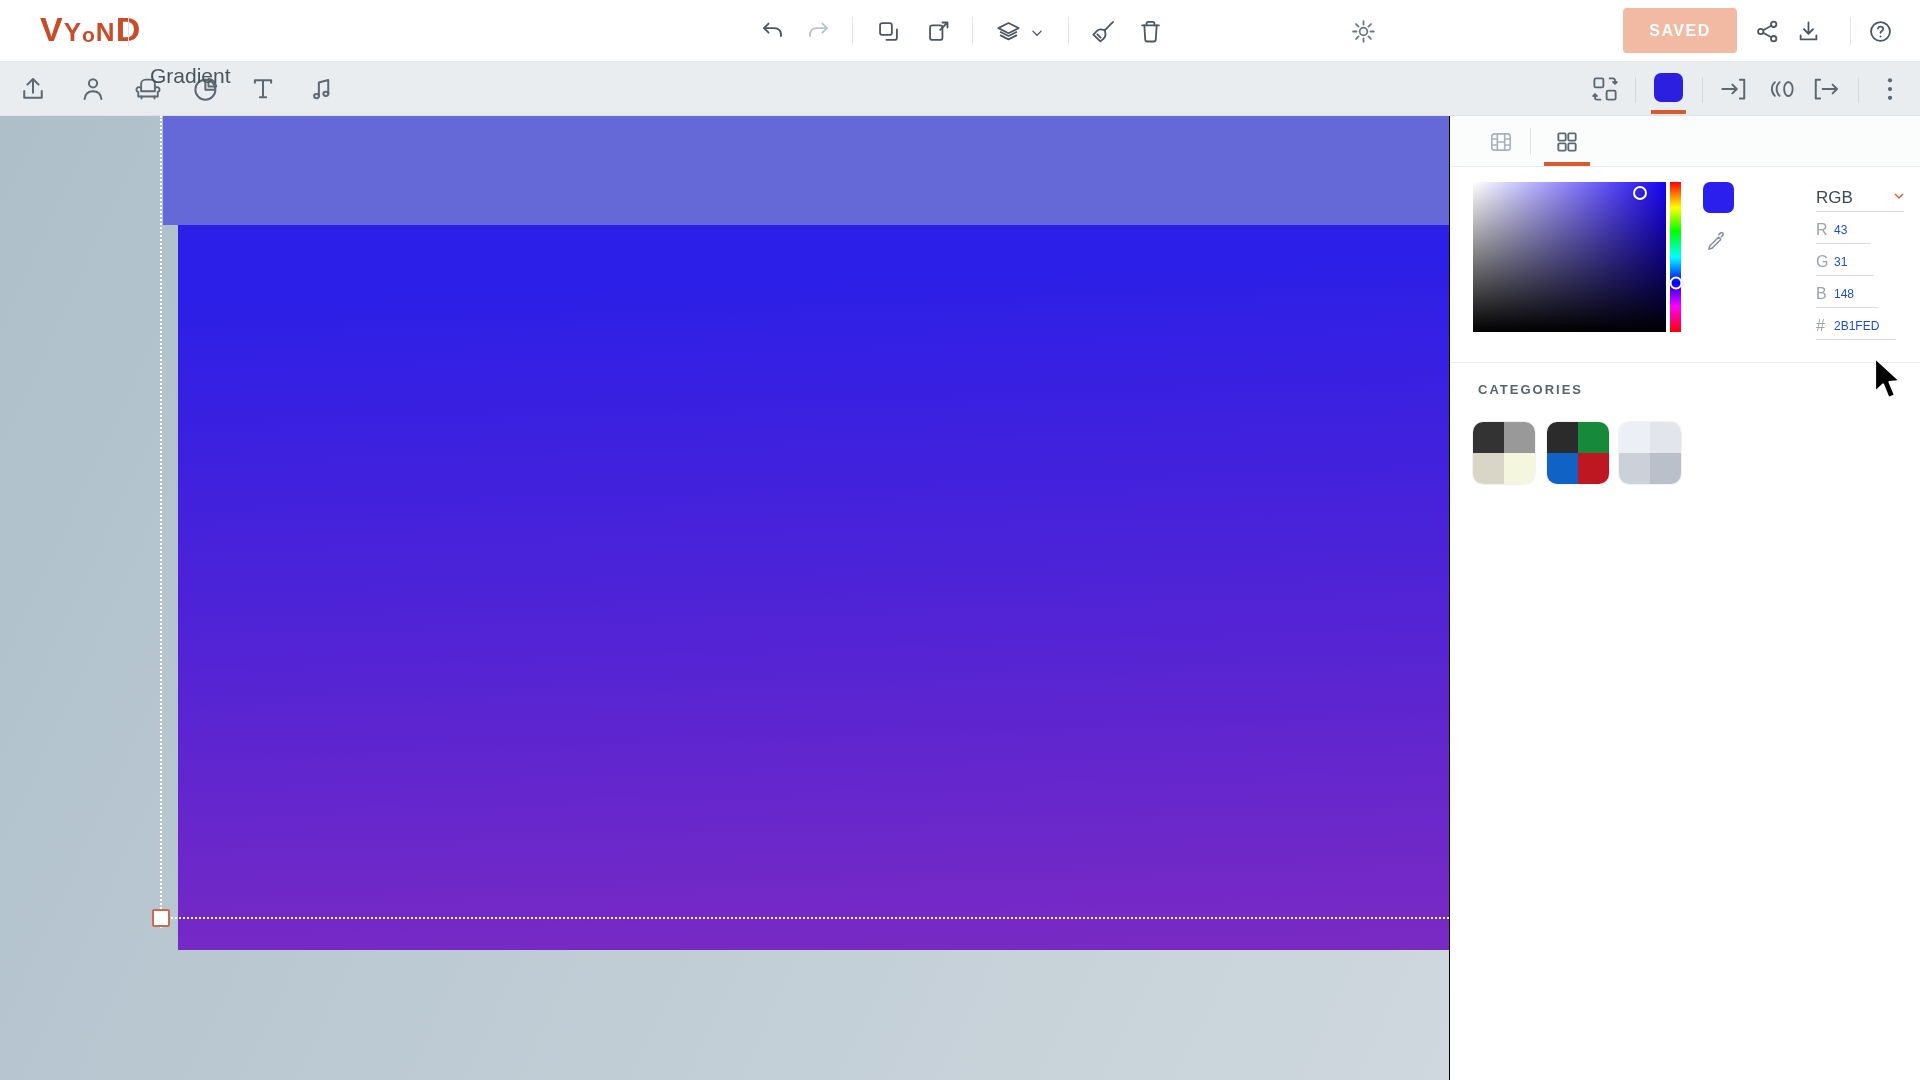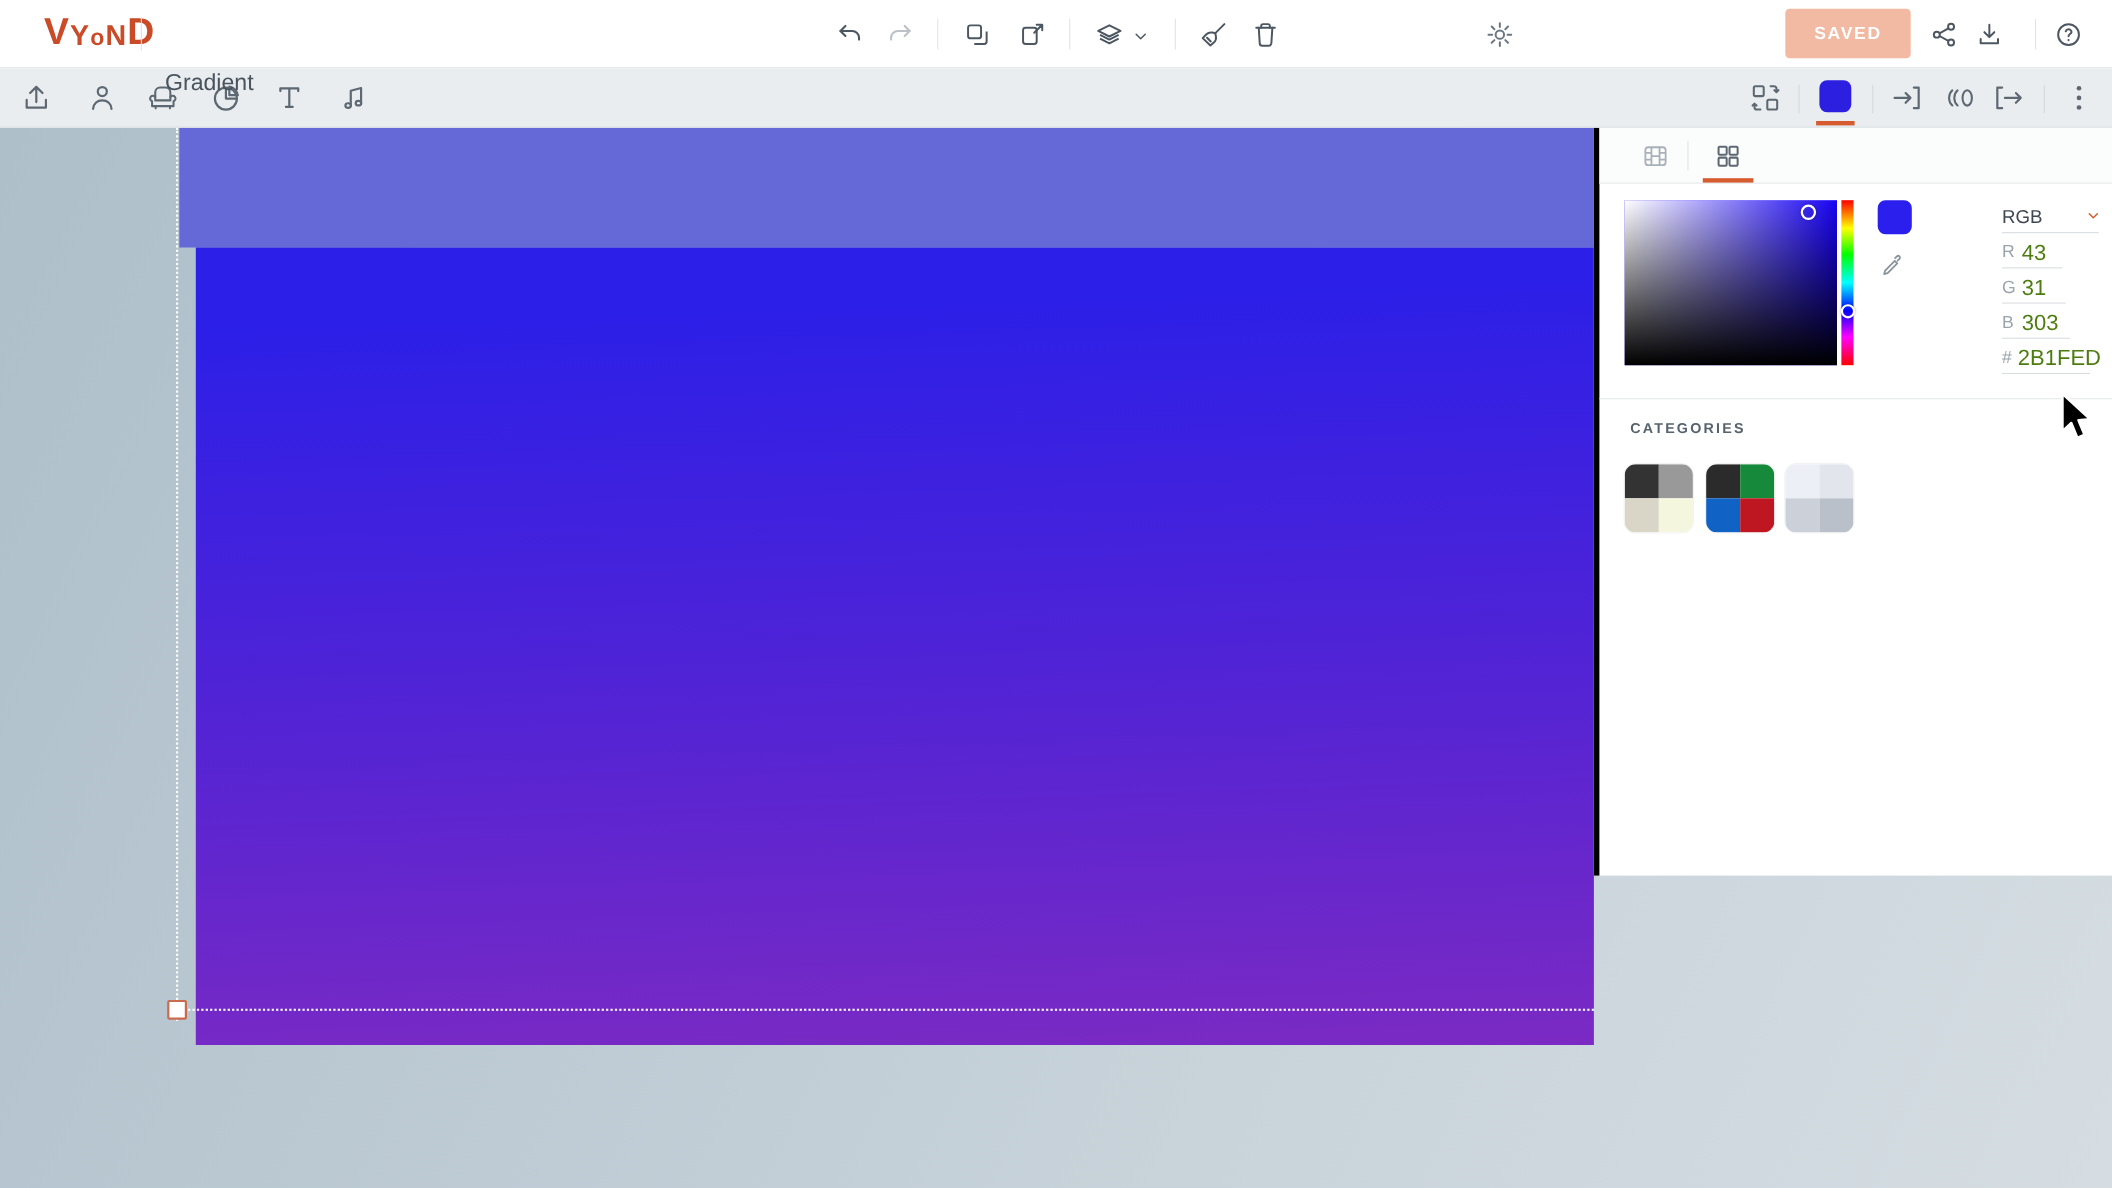--- a/index.html
+++ b/index.html
@@ -34,21 +34,21 @@
 
   
   .canvas-area { position:absolute; left:0; top:116px; width:1920px; height:964px; background:linear-gradient(115deg,#aebfca 0%,#c3cfd7 50%,#d5dde2 100%); z-index:1; }
   .stage-band { position:absolute; left:163px; top:0; width:1286px; height:109px; }
   .grad-el { position:absolute; left:178px; top:109px; width:1271px; height:725px; }
   .sel-v { position:absolute; left:160px; top:0; width:0; height:812px; border-left:2px dotted rgba(255,255,255,.95); }
   .sel-h { position:absolute; left:160px; top:801px; width:1289px; height:0; border-top:2px dotted rgba(255,255,255,.95); }
   .sel-handle { position:absolute; left:152px; top:793px; width:18px; height:18px; background:#fff; border:2px solid #c96b4c; border-radius:2px; cursor:pointer; }
 
   
-  .panel { position:absolute; left:1449px; top:116px; width:471px; height:680px; background:#fff; border-left:5px solid #000000; z-index:20; }
+  .panel { position:absolute; left:1449px; top:116px; width:471px; height:964px; background:#fff; border-left:1px solid #000000; z-index:20; }
   .ptabs { position:absolute; left:0; top:0; width:471px; height:51px; background:#fbfcfc; border-bottom:1px solid #e7eaec; }
   .ptab { position:absolute; top:5px; width:46px; height:42px; display:flex; align-items:center; justify-content:center; cursor:pointer; }
   .ptab svg { width:26px; height:26px; }
   .ptab.inactive { color:#a9b1b8; }
   .ptab.active { color:#5d6872; }
   .ptab-underline { position:absolute; left:94px; top:46px; width:46px; height:4px; }
   .ptab-div { position:absolute; left:80px; top:12px; width:1px; height:27px; background:#dfe3e6; }
 
   
   .sat-square { position:absolute; left:23px; top:66px; width:193px; height:150px; cursor:crosshair; }
@@ -57,21 +57,21 @@
   .hue-bar { position:absolute; left:220px; top:66px; width:11px; height:150px; cursor:pointer;
     background:linear-gradient(to bottom,#f00 0%,#ff0 17%,#0f0 33%,#0ff 50%,#00f 67%,#f0f 83%,#f00 100%); }
   .hue-cursor { position:absolute; left:50%; top:67%; width:13px; height:13px; border:2px solid #fff; border-radius:50%; transform:translate(-50%,-50%); box-shadow:0 0 2px rgba(0,0,0,.4); }
   .cur-swatch { position:absolute; left:253px; top:66px; width:31px; height:31px; border-radius:7px; }
   .eyedrop-btn { position:absolute; left:250px; top:108px; width:34px; height:34px; display:flex; align-items:center; justify-content:center; color:#8a939b; cursor:pointer; }
   .eyedrop-btn svg { width:26px; height:26px; }
 
   .fields { position:absolute; left:366px; top:66px; width:90px; }
   .frow { position:relative; height:32px; display:flex; align-items:center; }
   .frow .flabel { width:18px; font-size:16px; color:#9aa4ad; }
-  .frow .fvalue { font-size:20px; color:#4d7c0f; }
+  .frow .fvalue { font-size:12px; color:#1d4ed8; }
   .frow .fline { position:absolute; left:0; bottom:2px; height:1px; background:#d9dde1; }
   .mode-row { position:relative; height:32px; display:flex; align-items:center; cursor:pointer; }
   .mode-row .mlabel { font-size:17px; color:#3d4852; }
   .mode-row .mchev { margin-left:38px; }
   .mode-row .fline { position:absolute; left:0; bottom:2px; width:88px; height:1px; background:#d9dde1; }
 
   .panel-divider { position:absolute; left:0; top:246px; width:471px; height:1px; background:#e7eaec; }
   .cat-label { position:absolute; left:28px; top:266px; font-size:13px; font-weight:bold; letter-spacing:2px; color:#57636d; }
   .pal-card { position:absolute; top:306px; width:62px; height:62px; border-radius:10px; overflow:hidden; display:grid; grid-template-columns:1fr 1fr; grid-template-rows:1fr 1fr; box-shadow:0 0 0 1px rgba(0,0,0,.05); cursor:pointer; }
 
@@ -318,21 +318,21 @@
         <span class="fvalue">43</span>
         <span class="fline" style="width:55px"></span>
       </div>
       <div class="frow">
         <span class="flabel">G</span>
         <span class="fvalue">31</span>
         <span class="fline" style="width:58px"></span>
       </div>
       <div class="frow">
         <span class="flabel">B</span>
-        <span class="fvalue">303</span>
+        <span class="fvalue">148</span>
         <span class="fline" style="width:62px"></span>
       </div>
       <div class="frow">
         <span class="flabel">#</span>
         <span class="fvalue">2B1FED</span>
         <span class="fline" style="width:80px"></span>
       </div>
     </div>
 
     <div class="panel-divider"></div>

